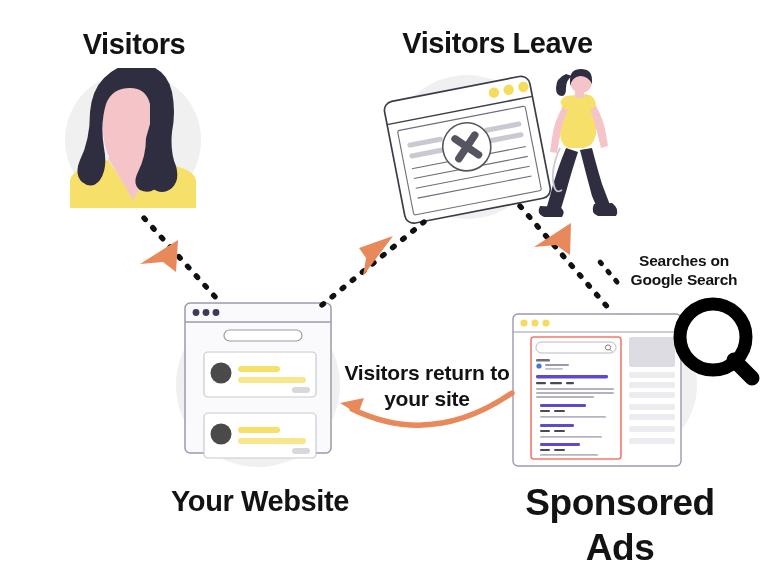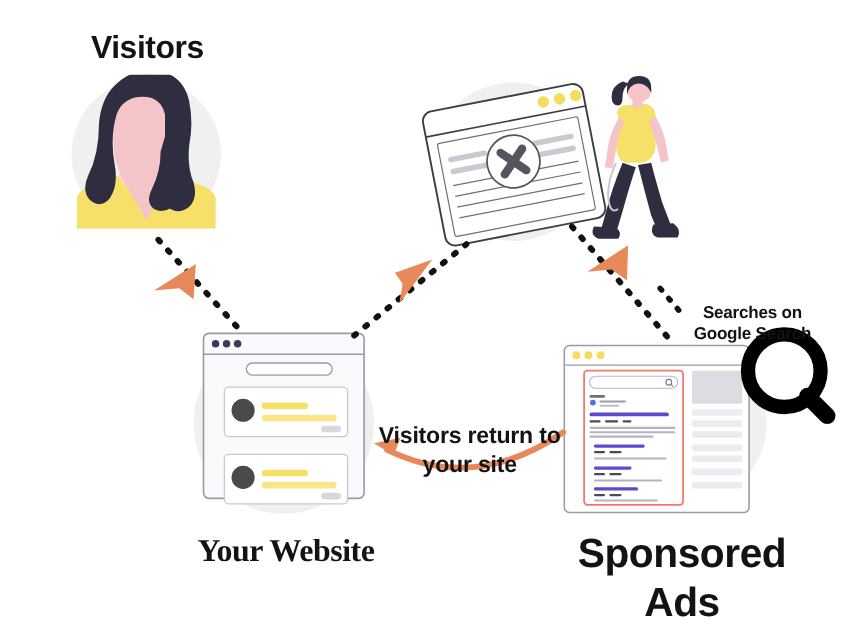--- a/index.html
+++ b/index.html
@@ -16,32 +16,31 @@
     position: absolute;
     font-weight: bold;
     color: #131313;
     letter-spacing: -0.4px;
     text-align: center;
     line-height: 1.12;
     white-space: pre-line;
   }
   #label-visitors { left: 24px; top: 28px; width: 220px; font-size: 29px; }
   #label-visitors-leave { left: 330px; top: 27px; width: 335px; font-size: 29px; }
-  #label-your-website { left: 140px; top: 485px; width: 240px; font-size: 29px; font-family: Liberation Serif, serif; }
+  #label-your-website { left: 140px; top: 485px; width: 240px; font-size: 29px; }
   #label-sponsored-ads { left: 500px; top: 480px; width: 240px; font-size: 37px; line-height: 1.22; }
 
   .annot {
     position: absolute;
     font-weight: bold;
     color: #131313;
     text-align: center;
     line-height: 1.22;
     white-space: pre-line;
     letter-spacing: -0.2px;
-    margin-top: 24px;
   }
   #annot-searches { left: 604px; top: 252px; width: 160px; font-size: 15.5px; }
   #annot-return { left: 344px; top: 360px; width: 166px; font-size: 21px; }
 
   .svg-layer { position: absolute; inset: 0; }
 </style>
 </head>
 <body>
 
 <div id="stage">
@@ -255,20 +254,21 @@
     <g>
       <path d="M512 393 Q432 448 352 409" fill="none" stroke="#E8895C" stroke-width="5.4" stroke-linecap="round"></path>
       <path d="M340 403 L364 398 L358 414 Z" fill="#E8895C"></path>
     </g>
 
     <path d="M617 282 L600 262" fill="none" stroke="#111111" stroke-width="5" stroke-linecap="round" stroke-dasharray="2 10"></path>
   </svg>
 
   <div class="node-label" id="label-visitors">Visitors</div>
 
+  <div class="node-label" id="label-visitors-leave">Visitors Leave</div>
 
   <div class="node-label" id="label-your-website">Your Website</div>
 
   <div class="node-label" id="label-sponsored-ads">Sponsored
 Ads</div>
 
   <div class="annot" id="annot-searches">Searches on
 Google Search</div>
 
   <div class="annot" id="annot-return">Visitors return to

